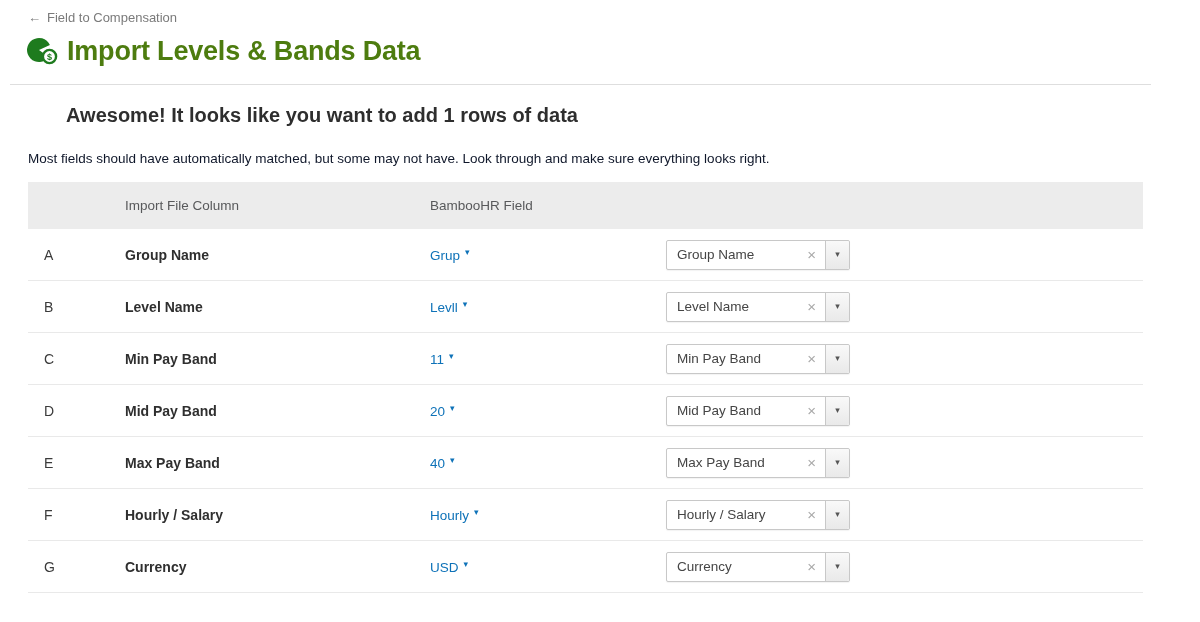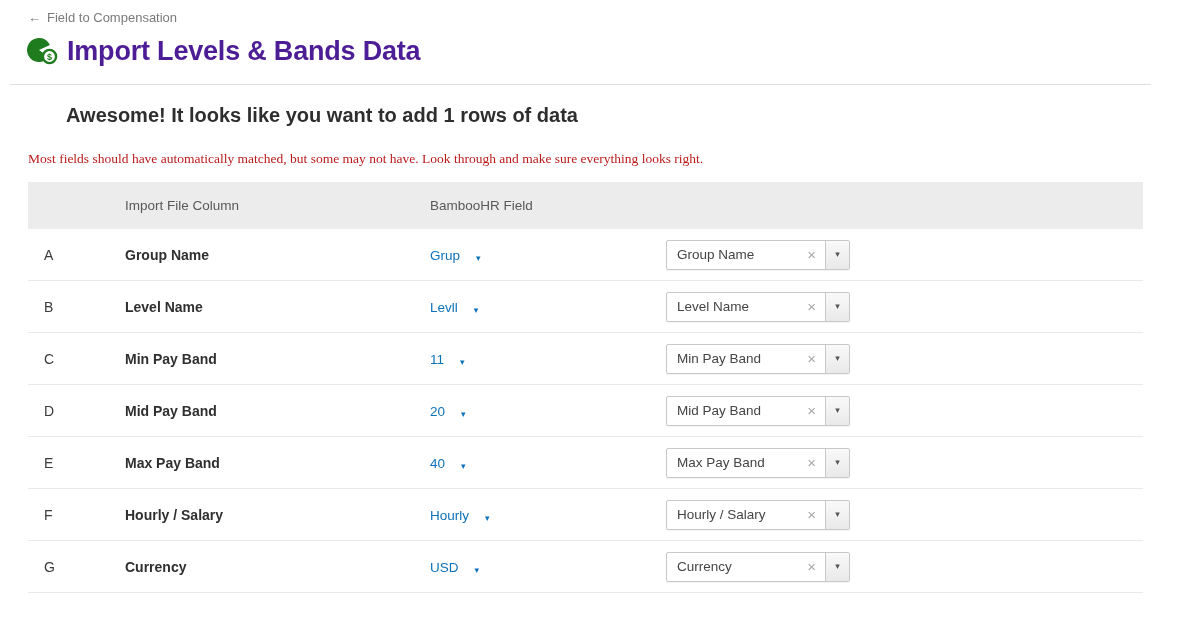--- a/index.html
+++ b/index.html
@@ -17,54 +17,54 @@
     display: inline-flex; align-items: center; gap: 6px;
   }
   .back-arrow { font-size: 13px; color: #7a7a7a; }
 
   .title-row {
     position: absolute; left: 26px; top: 35px;
     display: flex; align-items: center; gap: 9px;
   }
   .title-icon { width: 32px; height: 32px; flex: 0 0 auto; }
   .page-title {
-    font-size: 27px; font-weight: 700; color: #4c1d95; letter-spacing: -0.2px;
+    font-size: 27px; font-weight: 700; color: #4d7c0f; letter-spacing: -0.2px;
   }
 
   .title-divider {
     position: absolute; left: 10px; top: 84px;
     width: 1141px; height: 1px; background: #dedede;
   }
 
   .heading {
     position: absolute; left: 28px; top: 104px;
     font-size: 20px; font-weight: 700; color: #2e2e2e; margin-left: 38px;
   }
   .subheading {
     position: absolute; left: 28px; top: 151px;
-    font-size: 13.5px; color: #b91c1c; font-family: Liberation Serif, serif;
+    font-size: 13.5px; color: #0f172a;
   }
 
   .import-table { position: absolute; left: 28px; top: 182px; width: 1115px; }
   .thead {
     display: grid; grid-template-columns: 97px 305px 236px 1fr;
     height: 47px; align-items: center;
     background: #ececec; color: #58595b; font-size: 13.5px;
   }
   .trow {
     display: grid; grid-template-columns: 97px 305px 236px 1fr;
     height: 52px; align-items: center;
     border-bottom: 1px solid #e9e9e9;
   }
   .cell-letter { padding-left: 16px; font-size: 14px; color: #3a3a3a; }
   .cell-label  { font-size: 14px; font-weight: 700; color: #2f2f2f; }
 
   .preview-link {
     color: #0e72b8; font-size: 13.5px; cursor: pointer;
-    display: inline-flex; align-items: flex-end; gap: 16px;
+    display: inline-flex; align-items: flex-start; gap: 5px;
   }
   .caret { font-size: 9px; line-height: 1; }
   .caret.blue { color: #0e72b8; }
   .caret.dark { color: #555; }
 
   .select-control {
     width: 184px; height: 30px;
     border: 1px solid #c8c8c8; border-radius: 2px;
     background: #fff; display: flex; align-items: center;
     box-shadow: 0 1px 1px rgba(0,0,0,0.05);

